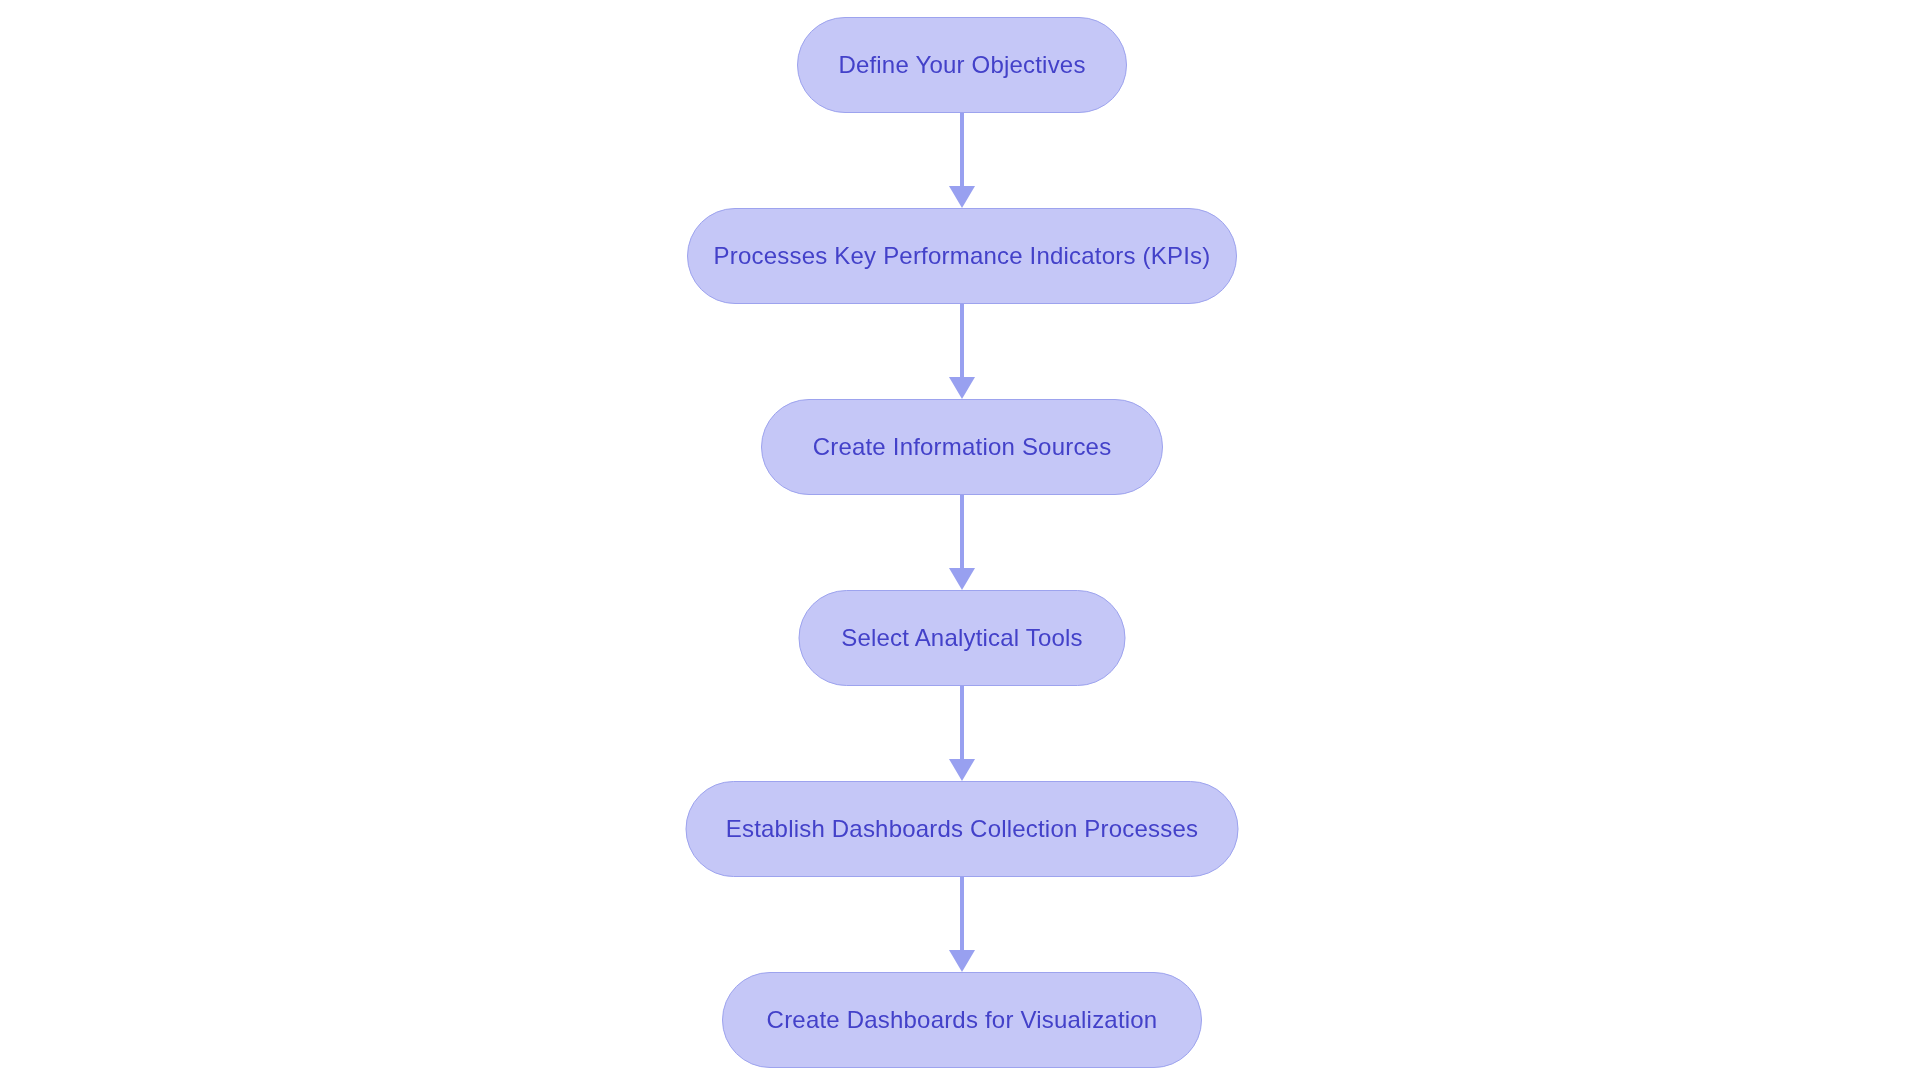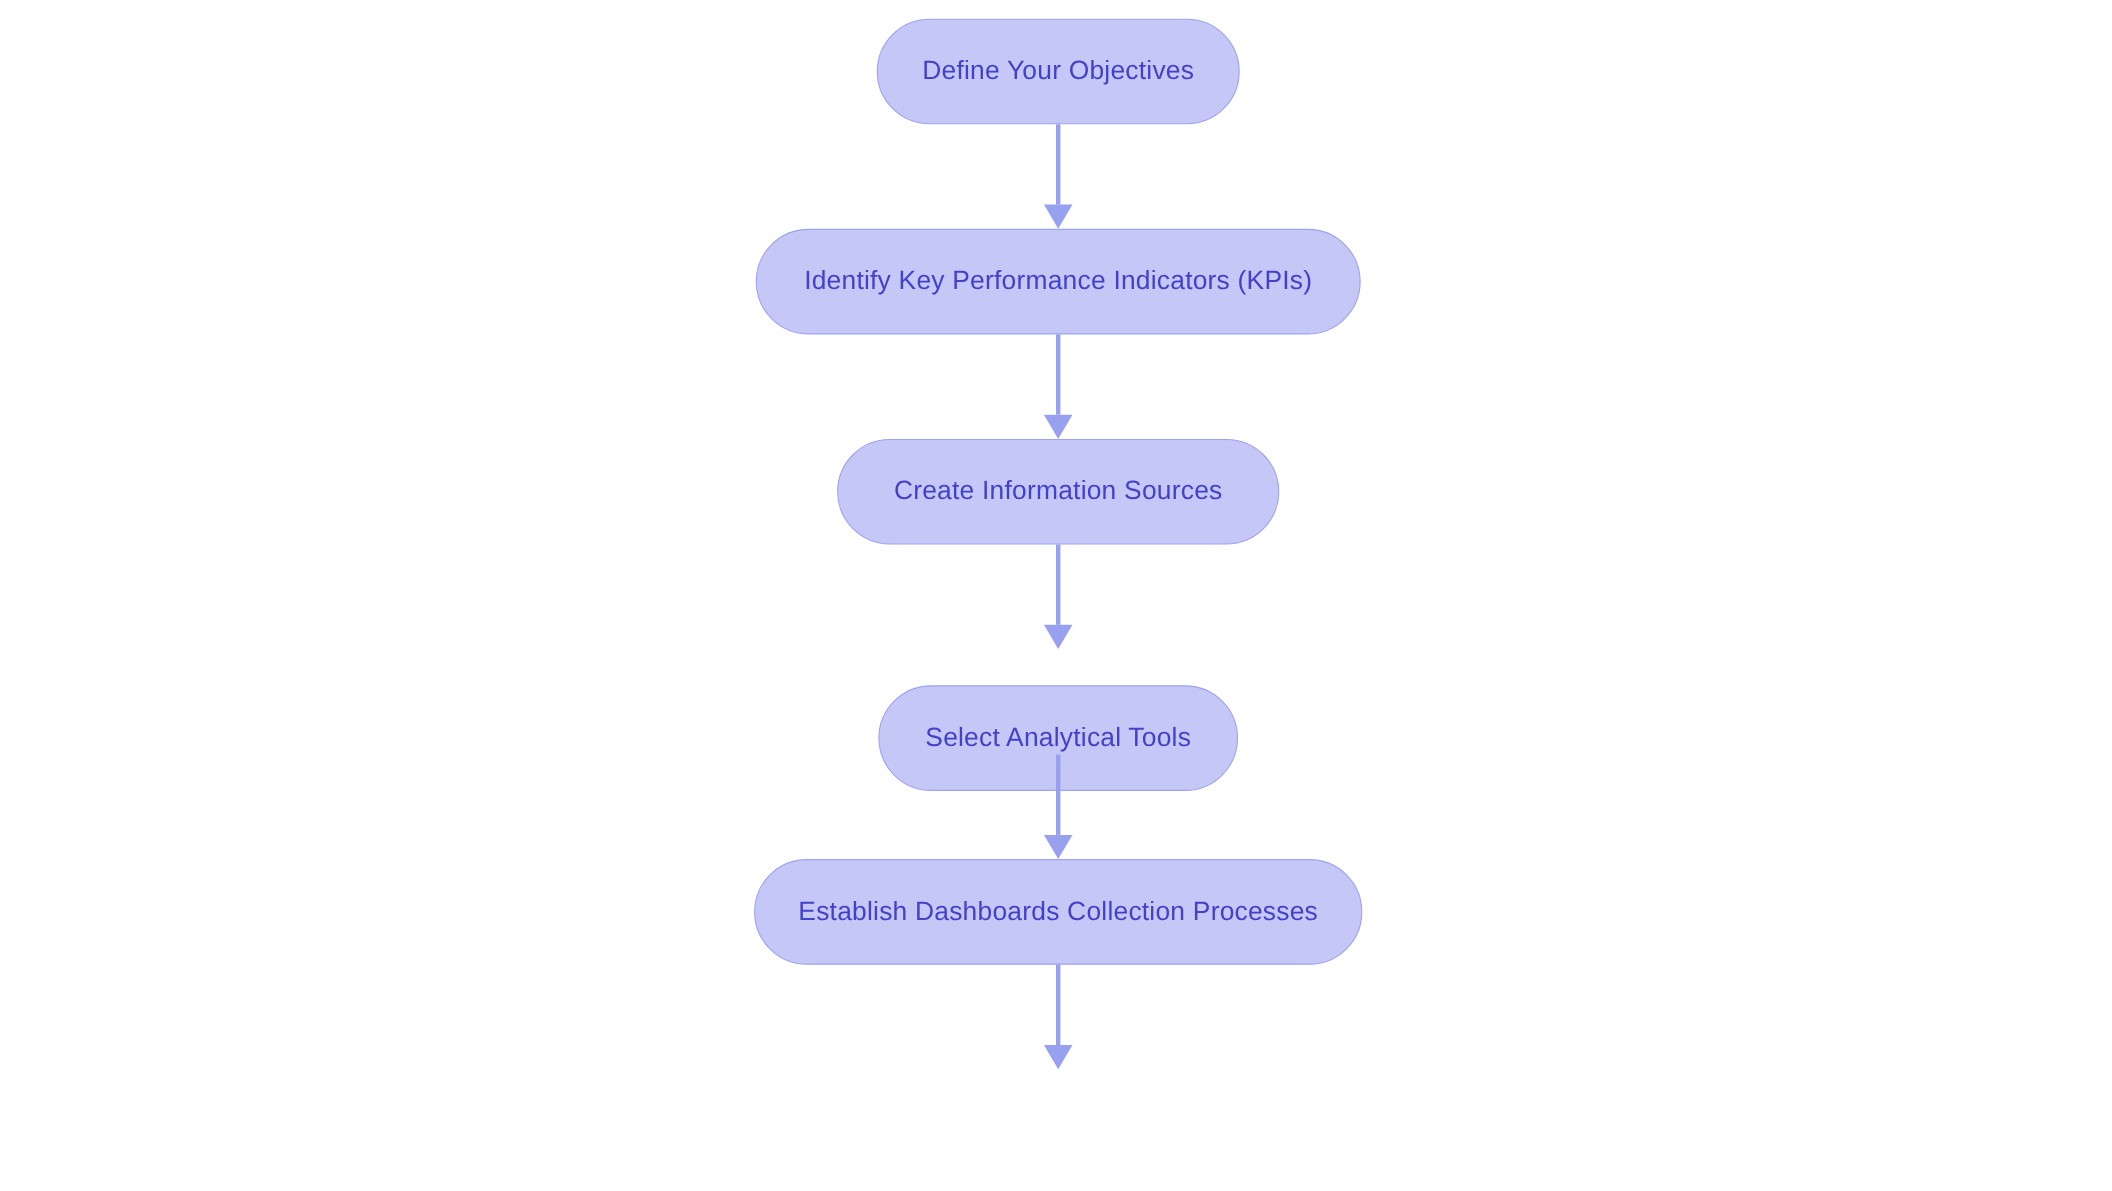--- a/index.html
+++ b/index.html
@@ -31,21 +31,21 @@
   }
   .node-label {
     color: var(--node-text, #4341c9);
     font-size: 24px;
     letter-spacing: 0.2px;
     white-space: nowrap;
   }
   .node-1 { top: 17px;  width: 330px; }
   .node-2 { top: 208px; width: 550px; }
   .node-3 { top: 399px; width: 402px; }
-  .node-4 { top: 590px; width: 327px; margin-top: 33px; }
+  .node-4 { top: 590px; width: 327px; }
   .node-5 { top: 781px; width: 553px; }
   .node-6 { top: 972px; width: 480px; }
 
   .arrow {
     position: absolute;
     left: 962px;
     transform: translateX(-50%);
     height: 95px;
     display: flex;
     flex-direction: column;
@@ -77,21 +77,21 @@
   <div class="node node-1">
     <span class="node-label">Define Your Objectives</span>
   </div>
 
   <div class="arrow arrow-1">
     <div class="arrow-line"></div>
     <div class="arrow-head"></div>
   </div>
 
   <div class="node node-2">
-    <span class="node-label">Identify Key Performance Indicators (KPIs)</span>
+    <span class="node-label">Processes Key Performance Indicators (KPIs)</span>
   </div>
 
   <div class="arrow arrow-2">
     <div class="arrow-line"></div>
     <div class="arrow-head"></div>
   </div>
 
   <div class="node node-3">
     <span class="node-label">Create Information Sources</span>
   </div>
@@ -112,14 +112,17 @@
 
   <div class="node node-5">
     <span class="node-label">Establish Dashboards Collection Processes</span>
   </div>
 
   <div class="arrow arrow-5">
     <div class="arrow-line"></div>
     <div class="arrow-head"></div>
   </div>
 
+  <div class="node node-6">
+    <span class="node-label">Create Dashboards for Visualization</span>
+  </div>
 
 </div>
 
 </body></html>

